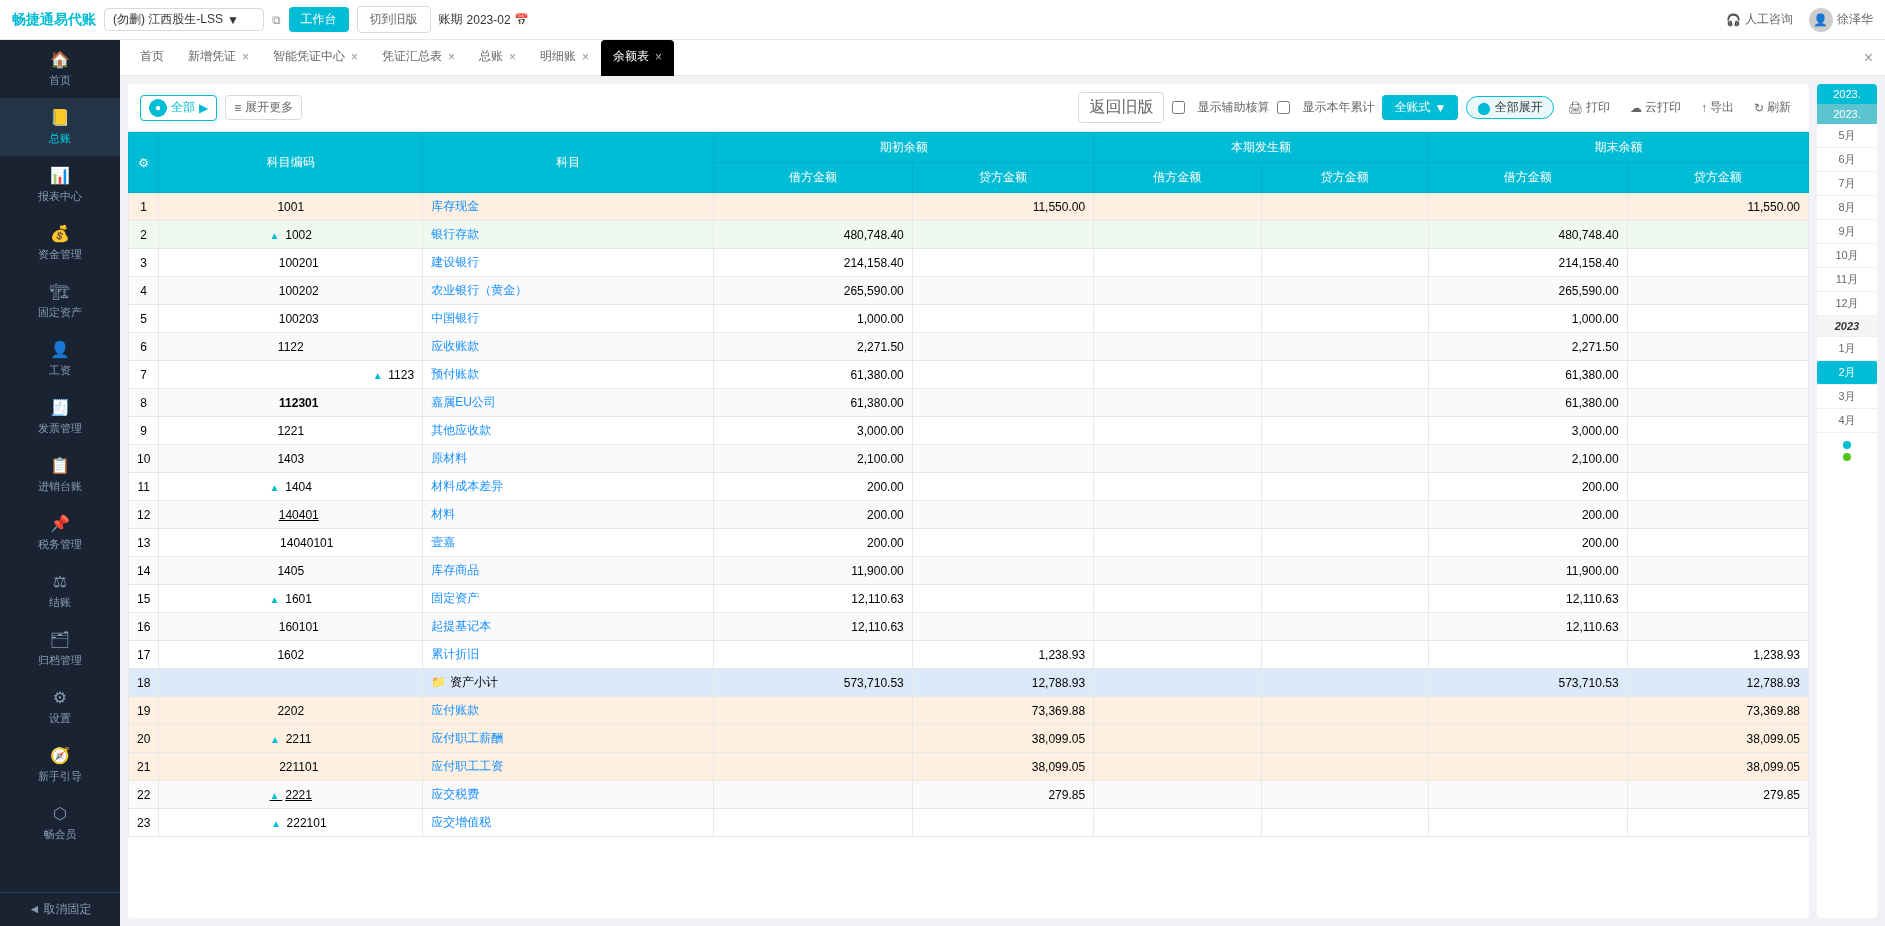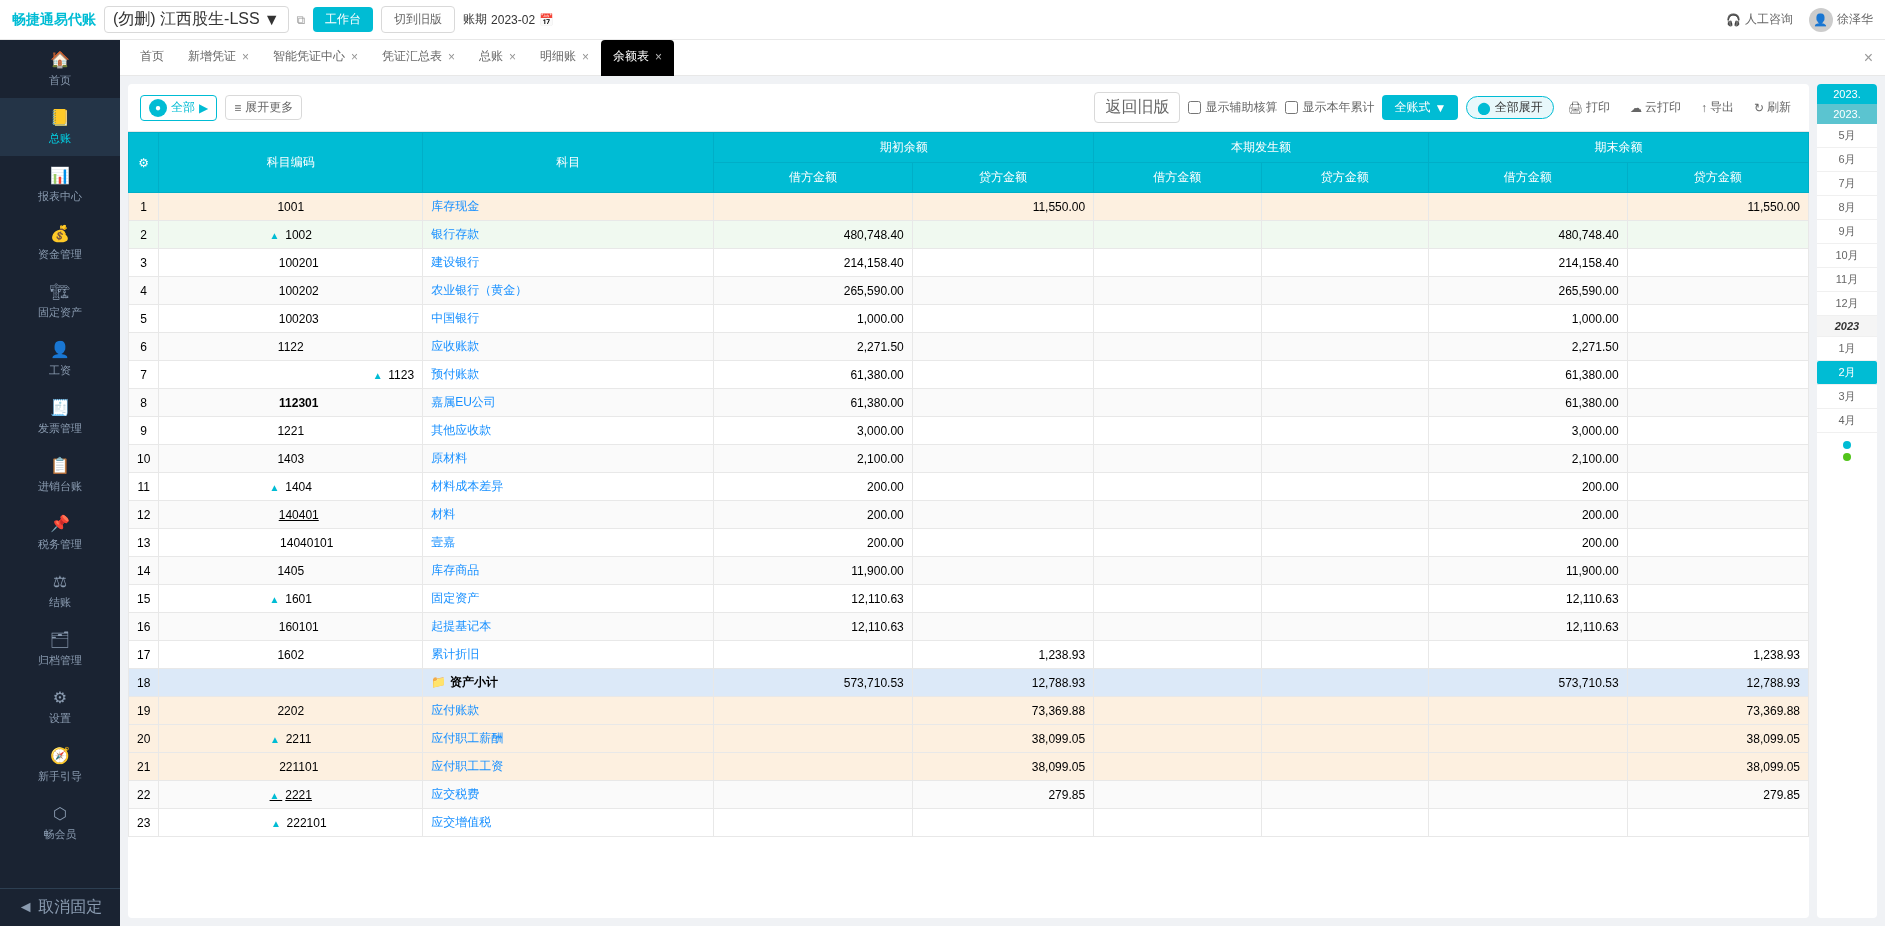--- a/index.html
+++ b/index.html
@@ -1,36 +1,36 @@
 <!DOCTYPE html>
 <html><head>
   <meta charset="utf-8">
   <style>
     * { margin: 0; padding: 0; box-sizing: border-box; }
     body { font-family: 'Microsoft YaHei', Arial, sans-serif; font-size: 12px; background: #f0f2f5; overflow: hidden; width: 1885px; height: 926px; }
     
     
     .top-bar { height: 40px; background: #fff; display: flex; align-items: center; padding: 0 12px; border-bottom: 1px solid #e8e8e8; gap: 8px; }
     .app-logo { color: #00bcd4; font-weight: bold; font-size: 14px; display: flex; align-items: center; gap: 4px; }
-    .company-selector { display: flex; align-items: center; gap: 4px; border: 1px solid #d9d9d9; border-radius: 4px; padding: 2px 8px; background: #fff; cursor: pointer; font-size: 16px; color: #333; min-width: 160px; }
+    .company-selector { display: flex; align-items: center; gap: 4px; border: 1px solid #d9d9d9; border-radius: 4px; padding: 2px 8px; background: #fff; cursor: pointer; font-size: 12px; color: #333; min-width: 160px; }
     .workbench-btn { background: #00bcd4; color: #fff; border: none; border-radius: 4px; padding: 4px 12px; cursor: pointer; font-size: 12px; }
     .switch-old-btn { background: #fff; color: #666; border: 1px solid #d9d9d9; border-radius: 4px; padding: 4px 12px; cursor: pointer; font-size: 12px; }
     .period-info { display: flex; align-items: center; gap: 4px; font-size: 12px; color: #333; }
     .top-right { margin-left: auto; display: flex; align-items: center; gap: 16px; font-size: 12px; color: #666; }
     
     
     .main-layout { display: flex; height: calc(926px - 40px); }
     
     
     .sidebar { width: 120px; background: #1a2332; height: 100%; display: flex; flex-direction: column; }
     .sidebar-item { display: flex; flex-direction: column; align-items: center; justify-content: center; padding: 10px 4px; color: #8a9bb0; cursor: pointer; gap: 4px; font-size: 11px; min-height: 56px; }
     .sidebar-item.active { background: #243447; color: #00d4e8; }
     .sidebar-item .icon { font-size: 16px; }
     .sidebar-bottom { margin-top: auto; }
-    .sidebar-cancel { display: flex; align-items: center; justify-content: center; padding: 8px; color: #8a9bb0; font-size: 16px; cursor: pointer; gap: 4px; border-top: 1px solid #2d3f52; }
+    .sidebar-cancel { display: flex; align-items: center; justify-content: center; padding: 8px; color: #8a9bb0; font-size: 12px; cursor: pointer; gap: 4px; border-top: 1px solid #2d3f52; }
     
     
     .content-area { flex: 1; display: flex; flex-direction: column; background: #f0f2f5; overflow: hidden; }
     
     
     .tab-bar { display: flex; align-items: center; background: #fff; border-bottom: 1px solid #e8e8e8; padding: 0 8px; height: 36px; }
     .tab { display: flex; align-items: center; gap: 4px; padding: 0 12px; height: 36px; cursor: pointer; font-size: 12px; color: #666; border-bottom: 2px solid transparent; }
     .tab.active { color: #fff; background: #000000; border-radius: 4px 4px 0 0; }
     .tab .close { color: inherit; opacity: 0.7; margin-left: 2px; }
     .tab-close-all { margin-left: auto; font-size: 16px; color: #999; cursor: pointer; padding: 4px; }
@@ -41,21 +41,21 @@
     
     .main-panel { flex: 1; background: #fff; border-radius: 4px; display: flex; flex-direction: column; overflow: hidden; }
     
     
     .toolbar { display: flex; align-items: center; padding: 8px 12px; gap: 8px; border-bottom: 1px solid #e8e8e8; flex-wrap: wrap; }
     .filter-all { display: flex; align-items: center; gap: 4px; border: 1px solid #00bcd4; border-radius: 4px; padding: 3px 8px; color: #00bcd4; cursor: pointer; font-size: 12px; }
     .filter-all .circle { width: 18px; height: 18px; border-radius: 50%; background: #00bcd4; color: #fff; display: flex; align-items: center; justify-content: center; font-size: 10px; }
     .expand-btn { display: flex; align-items: center; gap: 4px; border: 1px solid #d9d9d9; border-radius: 4px; padding: 3px 8px; color: #666; cursor: pointer; font-size: 12px; }
     .toolbar-right { margin-left: auto; display: flex; align-items: center; gap: 8px; }
     .return-old-btn { background: #fff; border: 1px solid #d9d9d9; border-radius: 4px; padding: 4px 10px; color: #666; cursor: pointer; font-size: 16px; }
-    .checkbox-group { display: flex; align-items: center; gap: 4px; color: #666; font-size: 12px; }
+    .checkbox-group { display: flex; align-items: center; gap: 12px; color: #666; font-size: 12px; }
     .checkbox-group input { cursor: pointer; }
     .full-btn { background: #00bcd4; color: #fff; border: none; border-radius: 4px; padding: 4px 12px; cursor: pointer; font-size: 12px; display: flex; align-items: center; gap: 4px; }
     .toggle-expand { display: flex; align-items: center; gap: 4px; background: #e8f8fb; border: 1px solid #00bcd4; border-radius: 12px; padding: 2px 10px; cursor: pointer; font-size: 12px; color: #333; }
     .action-btn { display: flex; align-items: center; gap: 3px; color: #666; font-size: 12px; cursor: pointer; padding: 3px 6px; }
     
     
     .table-wrap { flex: 1; overflow: auto; }
     table { width: 100%; border-collapse: collapse; font-size: 12px; }
     thead tr { background: #00bcd4; color: #fff; }
     thead tr th { padding: 6px 8px; text-align: center; border: 1px solid #00aec7; font-weight: normal; white-space: nowrap; }
@@ -468,21 +468,21 @@
                   <td class="num"></td>
                   <td class="num">1,238.93</td>
                   <td class="num"></td>
                   <td class="num"></td>
                   <td class="num"></td>
                   <td class="num">1,238.93</td>
                 </tr>
                 <tr style="background: rgb(220, 233, 248);">
                   <td class="center">18</td>
                   <td class="center" style="padding-left: 8px;"></td>
-                  <td style="font-weight: bold;"><span class="folder-icon">📁</span>资产小计</td>
+                  <td style="font-weight: normal;"><span class="folder-icon">📁</span>资产小计</td>
                   <td class="num">573,710.53</td>
                   <td class="num">12,788.93</td>
                   <td class="num"></td>
                   <td class="num"></td>
                   <td class="num">573,710.53</td>
                   <td class="num">12,788.93</td>
                 </tr>
                 <tr class="bg-peach">
                   <td class="center">19</td>
                   <td class="center" style="padding-left: 8px;">2202</td>

